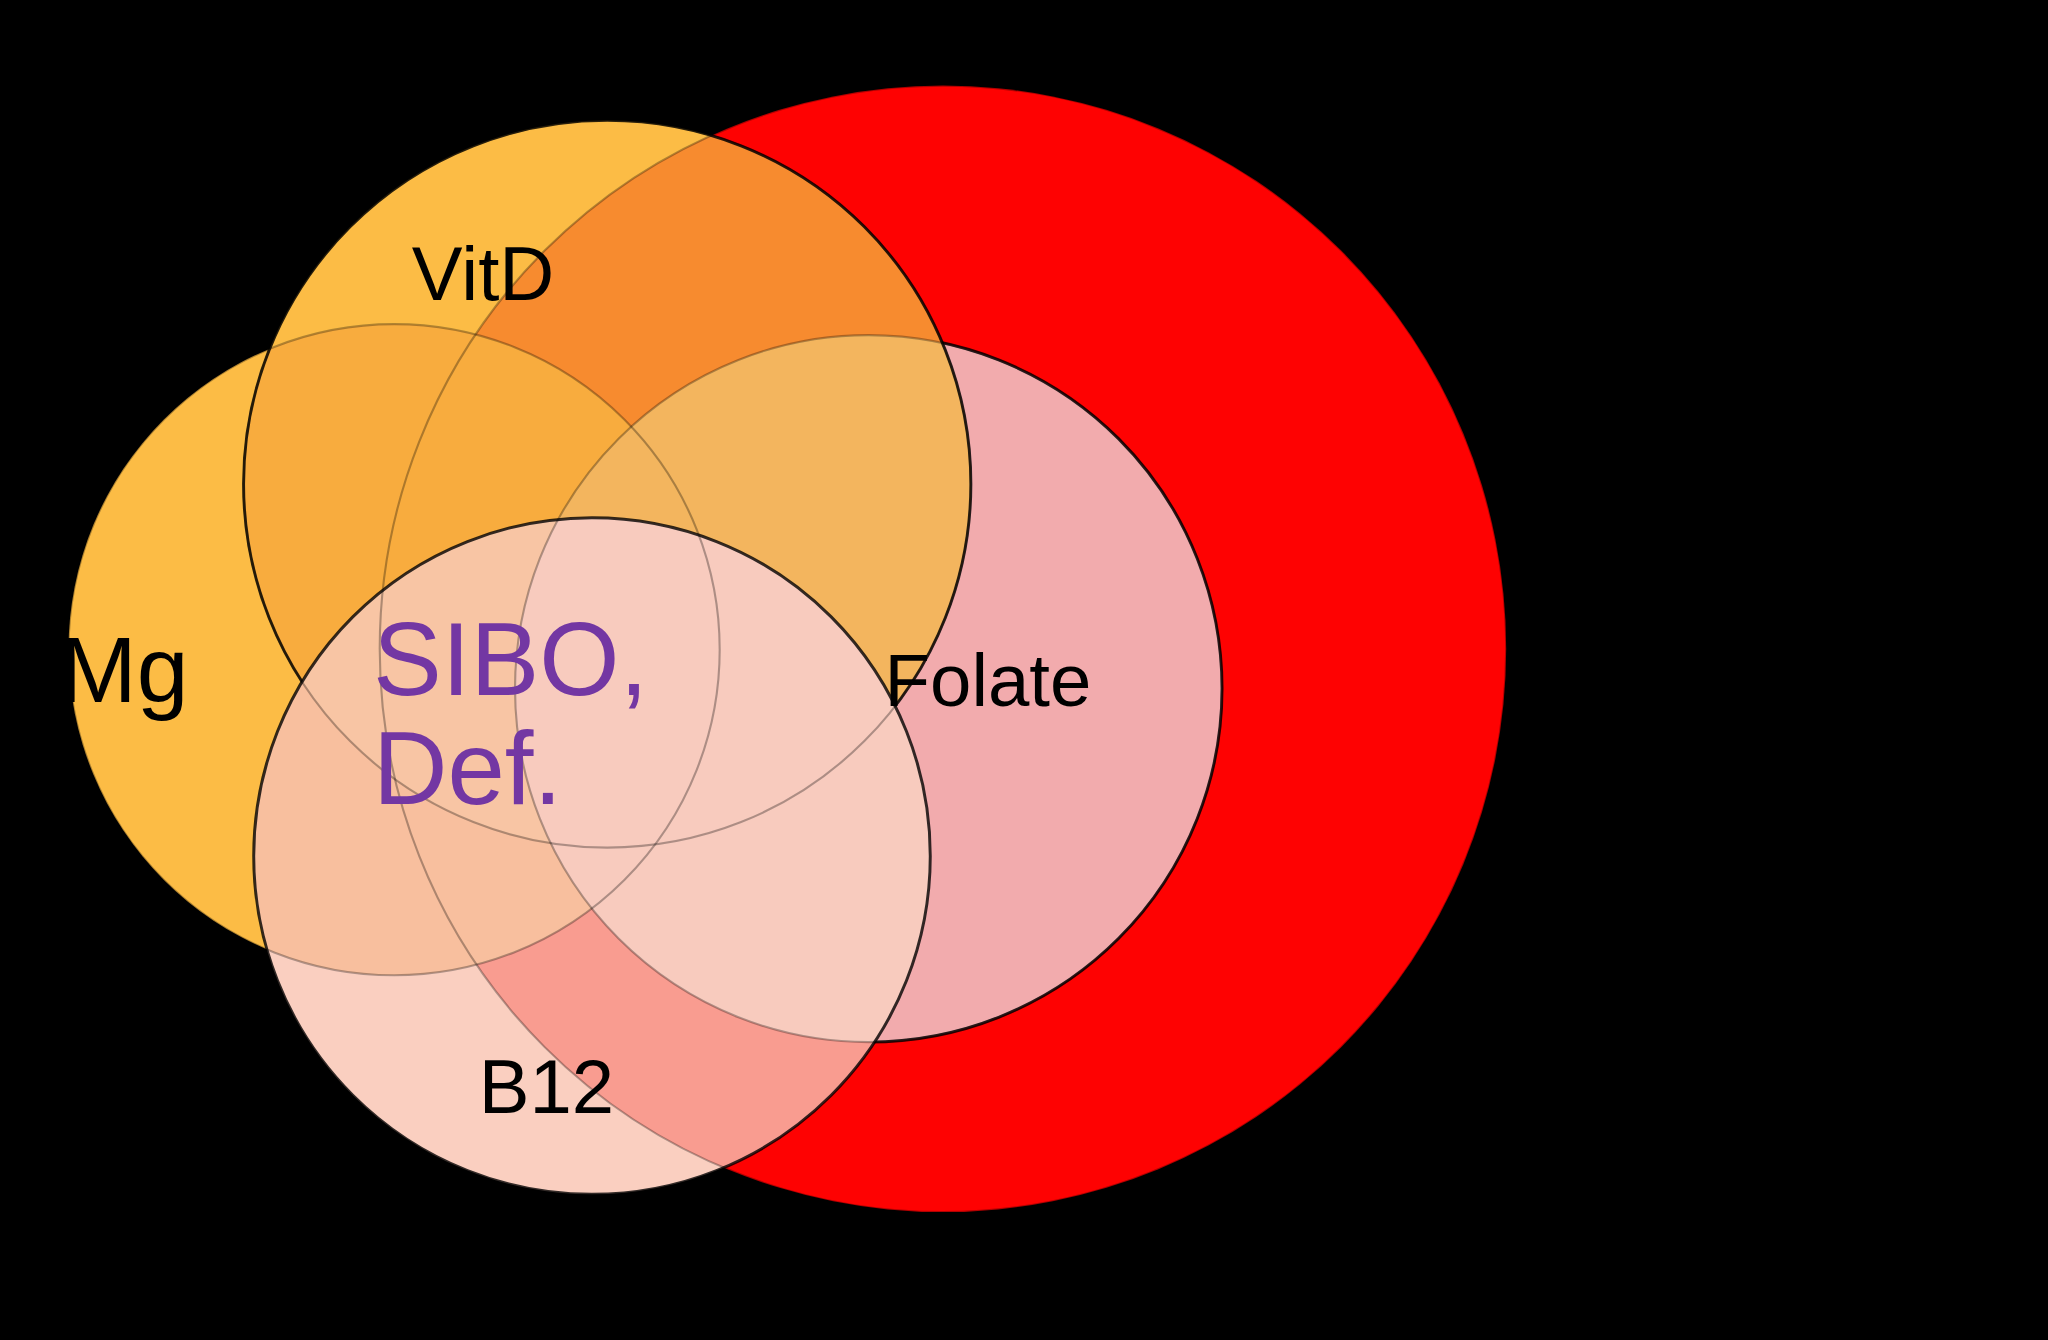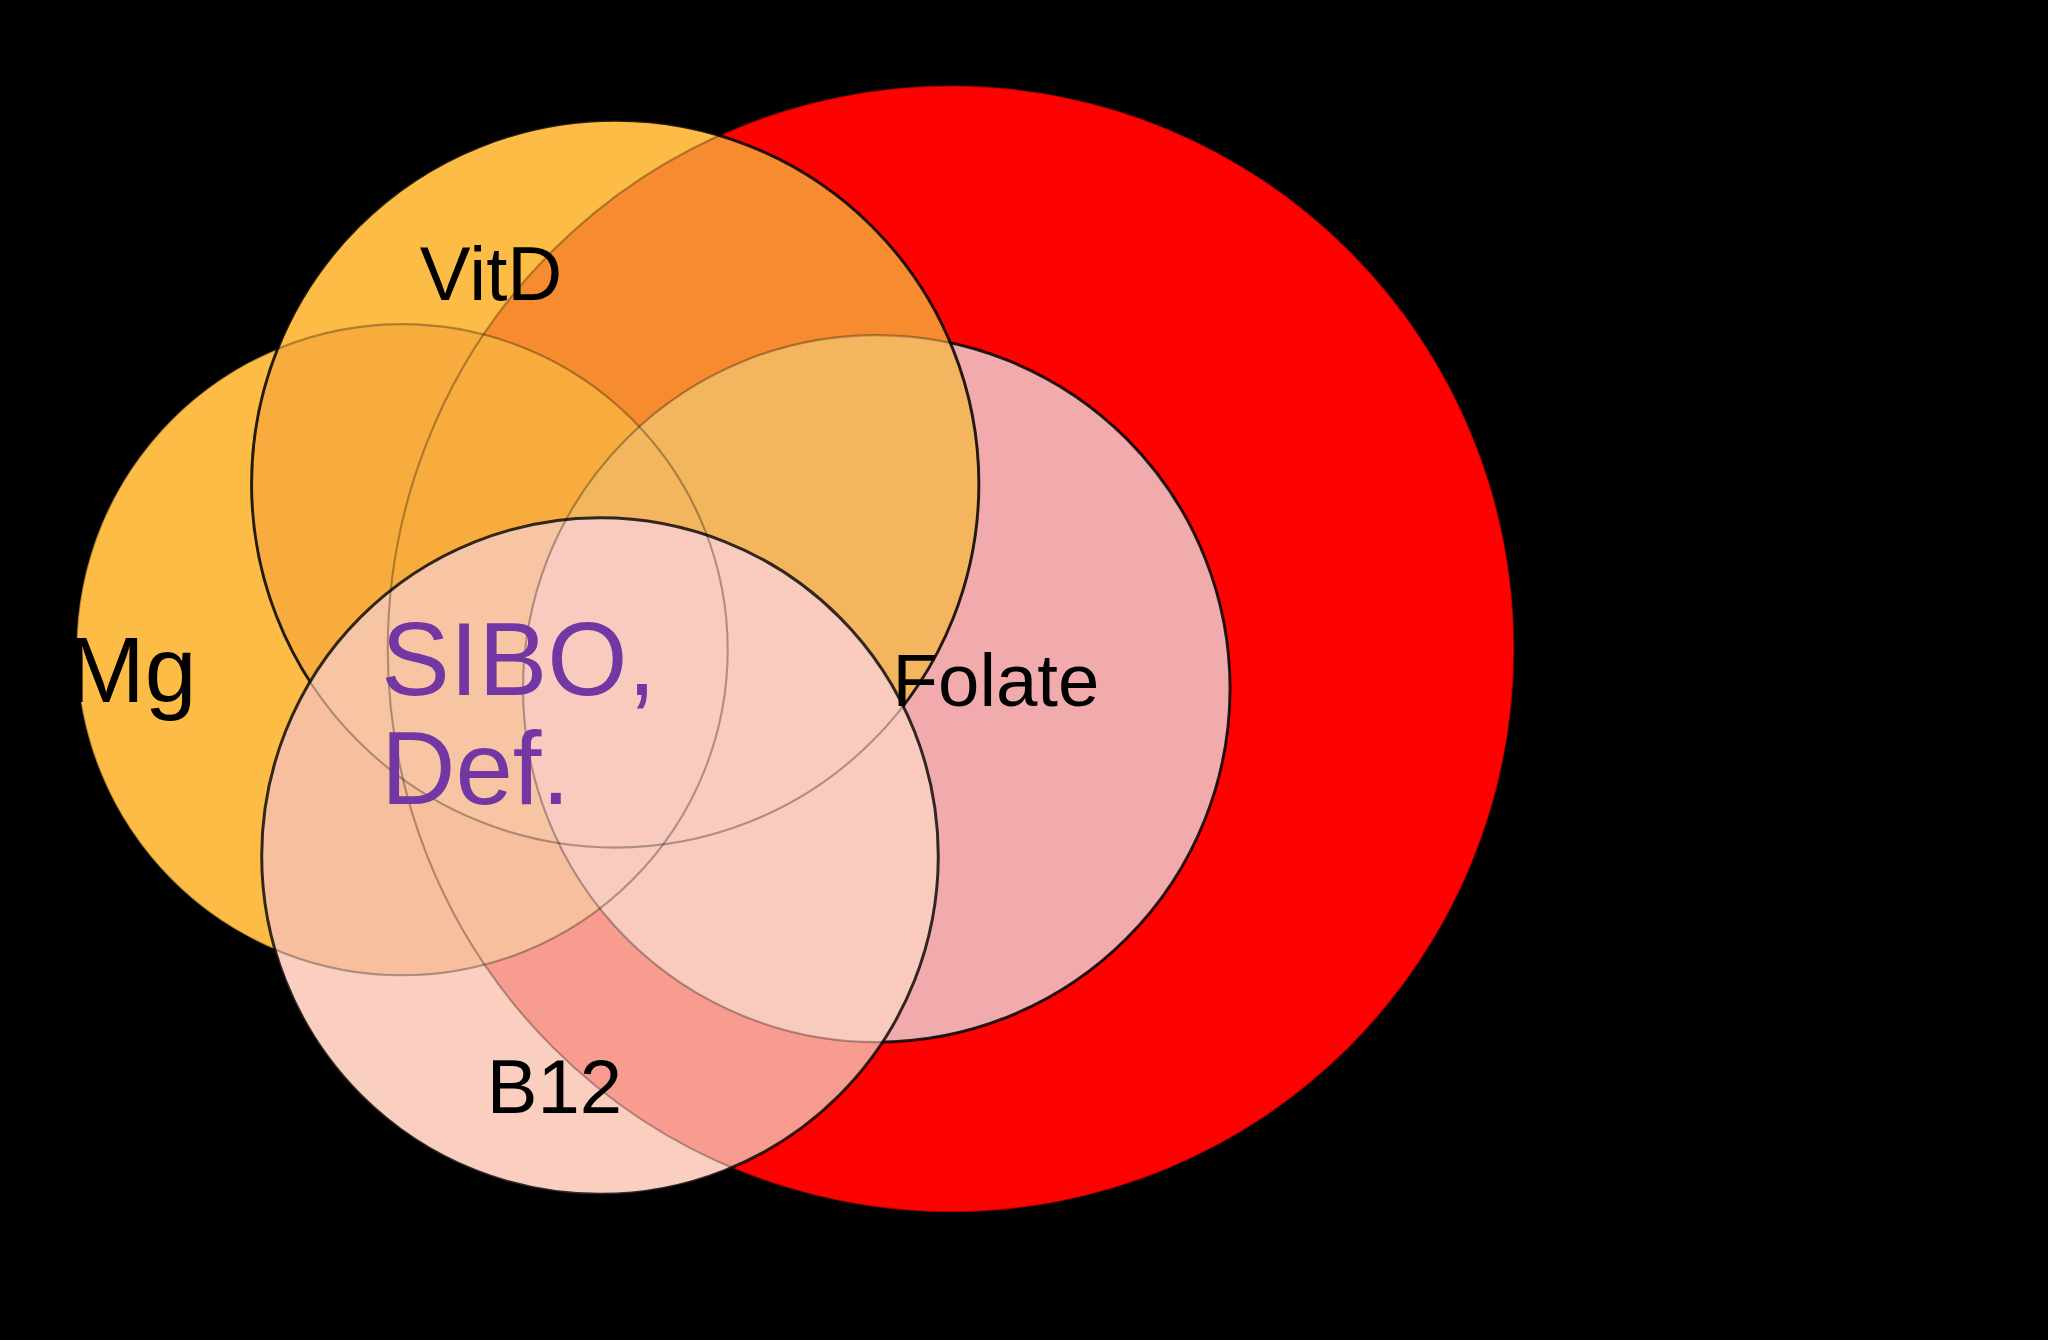--- a/index.html
+++ b/index.html
@@ -7,21 +7,20 @@
     padding: 0;
     background: #000;
   }
   .stage {
     position: relative;
     width: 1732px;
     height: 1340px;
     background: #000;
     overflow: hidden;
     font-family: "Liberation Sans", sans-serif;
-    margin-left: 8px;
   }
   svg { display: block; width: 100%; height: 100%; }
   text {
     font-family: "Liberation Sans", "DejaVu Sans", sans-serif;
     font-weight: 400;
   }
   .label-vitd   { font-size: 90px; }
   .label-mg     { font-size: 110px; }
   .label-folate { font-size: 88px; }
   .label-b12    { font-size: 90px; }

